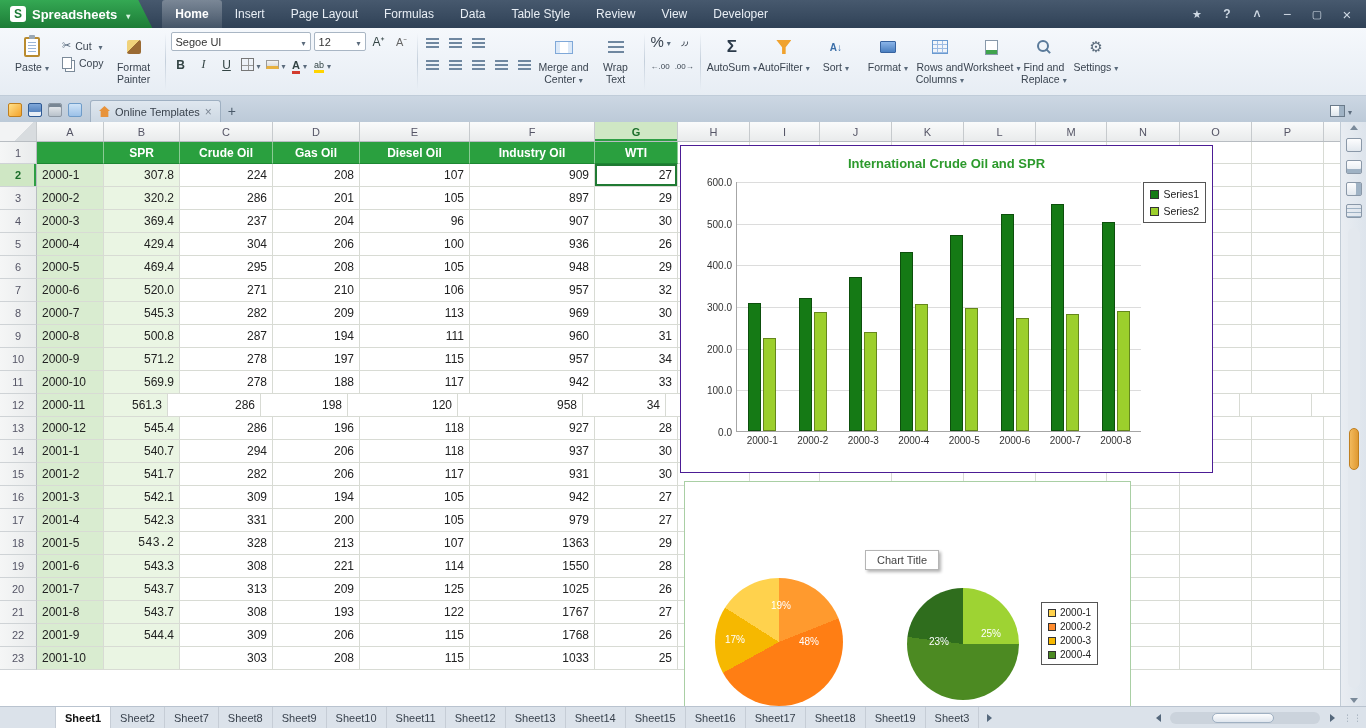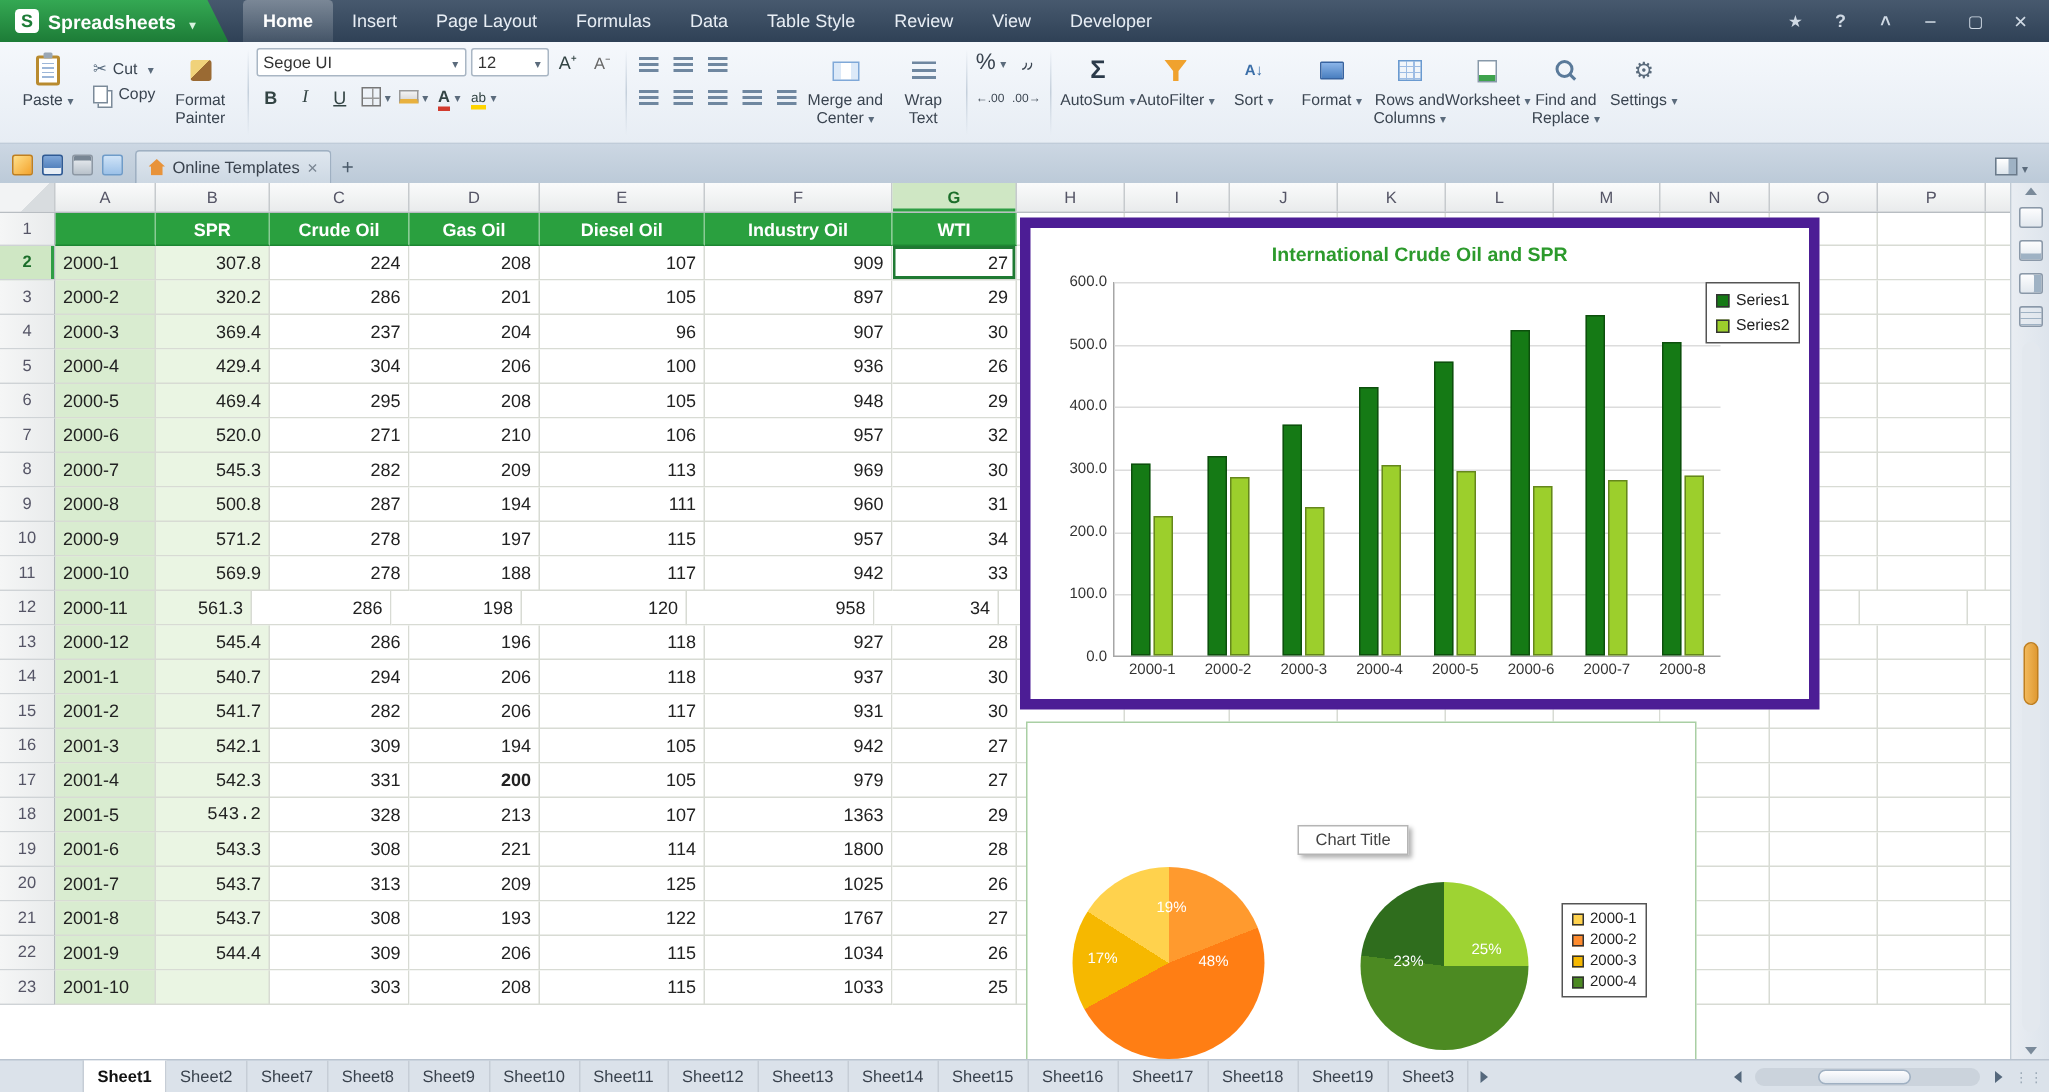--- a/index.html
+++ b/index.html
@@ -119,21 +119,21 @@
 .gut.selrow{background:#cfe7c4;color:#1b6e2a;font-weight:bold;box-shadow:inset -2px 0 0 #2e9e44}
 .cell{flex:0 0 auto;border-right:1px solid #d8dbd4;border-bottom:1px solid #d8dbd4;padding:0 5px;display:flex;align-items:center;font-size:12px;color:#222;overflow:hidden;white-space:nowrap;background:#fff}
 .cell.num{justify-content:flex-end}
 .cell.hdrgreen{background:#2aa03f;color:#fff;font-weight:bold;justify-content:center;border-right-color:rgba(255,255,255,.45);border-bottom-color:#1d8733}
 .cell.cola{background:#d9ecd0}
 .cell.colb{background:#eaf5e3}
 .cell.selcell{box-shadow:inset 0 0 0 2px #1f7a33;z-index:2}
 .cell.filler{flex:1;border-right:none}
 
 
-.chart1{position:absolute;left:680px;top:3px;width:533px;height:328px;background:#fff;border:7px solid #4c1d95;z-index:5}
+.chart1{position:absolute;left:680px;top:3px;width:533px;height:328px;background:#fff;border:1px solid #4c1d95;z-index:5}
 .c1title{text-align:center;color:#2c9a2c;font-weight:bold;font-size:13px;margin-top:10px}
 .plot{position:absolute;left:55px;top:36px;width:405px;height:250px;border-left:1px solid #a6a6a6;border-bottom:1px solid #a6a6a6}
 .gridline{position:absolute;left:0;right:0;height:1px;background:#dcdcdc}
 .ylab{position:absolute;right:calc(100% + 5px);transform:translateY(-50%);font-size:10px;color:#333;white-space:nowrap}
 .bargroups{position:absolute;left:0;right:0;top:0;bottom:0;display:flex;align-items:flex-end;z-index:2}
 .bgroup{flex:1;display:flex;align-items:flex-end;justify-content:center;gap:2px;height:100%}
 .bar{width:13px;border:1px solid rgba(0,0,0,.35)}
 .xlabels{position:absolute;top:100%;left:0;right:0;display:flex;margin-top:4px}
 .xlab{flex:1;text-align:center;font-size:10px;color:#333}
 .legend1{position:absolute;right:6px;top:36px;border:1px solid #555;background:#fff;padding:5px 6px;font-size:10.5px;display:flex;flex-direction:column;gap:5px}
@@ -777,21 +777,21 @@
               <div class="cell" style="width: 73px;"></div>
               <div class="cell" style="width: 72px;"></div>
               <div class="cell" style="width: 72px;"></div>
               <div class="cell filler"></div>
             </div>
             <div class="grow">
               <div class="gut">17</div>
               <div class="cell cola" style="width: 67px;">2001-4</div>
               <div class="cell colb num" style="width: 76px;">542.3</div>
               <div class="cell num" style="width: 93px;">331</div>
-              <div class="cell num" style="width: 87px; font-weight: bold;">200</div>
+              <div class="cell num" style="width: 87px;">200</div>
               <div class="cell num" style="width: 110px;">105</div>
               <div class="cell num" style="width: 125px;">979</div>
               <div class="cell num" style="width: 83px;">27</div>
               <div class="cell" style="width: 72px;"></div>
               <div class="cell" style="width: 70px;"></div>
               <div class="cell" style="width: 72px;"></div>
               <div class="cell" style="width: 72px;"></div>
               <div class="cell" style="width: 72px;"></div>
               <div class="cell" style="width: 71px;"></div>
               <div class="cell" style="width: 73px;"></div>
@@ -819,21 +819,21 @@
               <div class="cell" style="width: 72px;"></div>
               <div class="cell filler"></div>
             </div>
             <div class="grow">
               <div class="gut">19</div>
               <div class="cell cola" style="width: 67px;">2001-6</div>
               <div class="cell colb num" style="width: 76px;">543.3</div>
               <div class="cell num" style="width: 93px;">308</div>
               <div class="cell num" style="width: 87px;">221</div>
               <div class="cell num" style="width: 110px;">114</div>
-              <div class="cell num" style="width: 125px;">1800</div>
+              <div class="cell num" style="width: 125px;">1550</div>
               <div class="cell num" style="width: 83px;">28</div>
               <div class="cell" style="width: 72px;"></div>
               <div class="cell" style="width: 70px;"></div>
               <div class="cell" style="width: 72px;"></div>
               <div class="cell" style="width: 72px;"></div>
               <div class="cell" style="width: 72px;"></div>
               <div class="cell" style="width: 71px;"></div>
               <div class="cell" style="width: 73px;"></div>
               <div class="cell" style="width: 72px;"></div>
               <div class="cell" style="width: 72px;"></div>
@@ -879,21 +879,21 @@
               <div class="cell" style="width: 72px;"></div>
               <div class="cell filler"></div>
             </div>
             <div class="grow">
               <div class="gut">22</div>
               <div class="cell cola" style="width: 67px;">2001-9</div>
               <div class="cell colb num" style="width: 76px;">544.4</div>
               <div class="cell num" style="width: 93px;">309</div>
               <div class="cell num" style="width: 87px;">206</div>
               <div class="cell num" style="width: 110px;">115</div>
-              <div class="cell num" style="width: 125px;">1034</div>
+              <div class="cell num" style="width: 125px;">1768</div>
               <div class="cell num" style="width: 83px;">26</div>
               <div class="cell" style="width: 72px;"></div>
               <div class="cell" style="width: 70px;"></div>
               <div class="cell" style="width: 72px;"></div>
               <div class="cell" style="width: 72px;"></div>
               <div class="cell" style="width: 72px;"></div>
               <div class="cell" style="width: 71px;"></div>
               <div class="cell" style="width: 73px;"></div>
               <div class="cell" style="width: 72px;"></div>
               <div class="cell" style="width: 72px;"></div>

